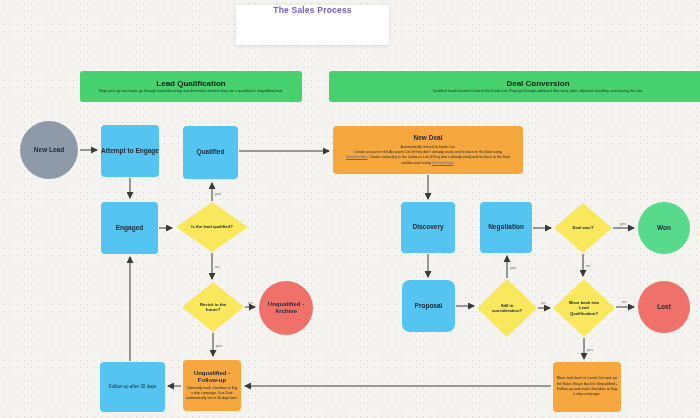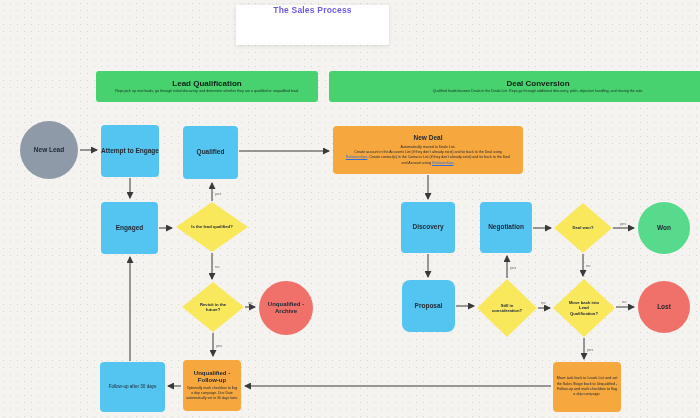--- a/index.html
+++ b/index.html
@@ -15,21 +15,21 @@
     background:#ffffff;box-shadow:0 1px 4px rgba(0,0,0,0.10);
     display:flex;align-items:flex-start;justify-content:center;
   }
   .title-card span{color:#6d5be8;font-weight:bold;font-size:8.5px;letter-spacing:.2px;}
   .section{
     position:absolute;top:71px;height:31px;background:#47d16f;border-radius:3px;
     display:flex;flex-direction:column;align-items:center;justify-content:center;
     text-align:center;padding:0 3px;box-sizing:border-box;color:#102616;
   }
   .s1{left:8px;width:84px;}
-  .s2{left:96px;width:222px;}
+  .s2{left:80px;width:222px;}
   .s3{left:329px;width:418px;}
   .sec-title{font-size:8px;font-weight:bold;color:#0d1f12;line-height:1.2;}
   .sec-sub{font-size:3.6px;margin-top:1px;color:#17331f;line-height:1.3;}
   .node{
     position:absolute;display:flex;flex-direction:column;align-items:center;justify-content:center;
     text-align:center;box-sizing:border-box;color:#222b35;
   }
   .rect{background:#54c5f0;border-radius:4px;}
   .rect .lbl{font-size:6.5px;font-weight:bold;line-height:1.25;}
   .circle{border-radius:50%;}

